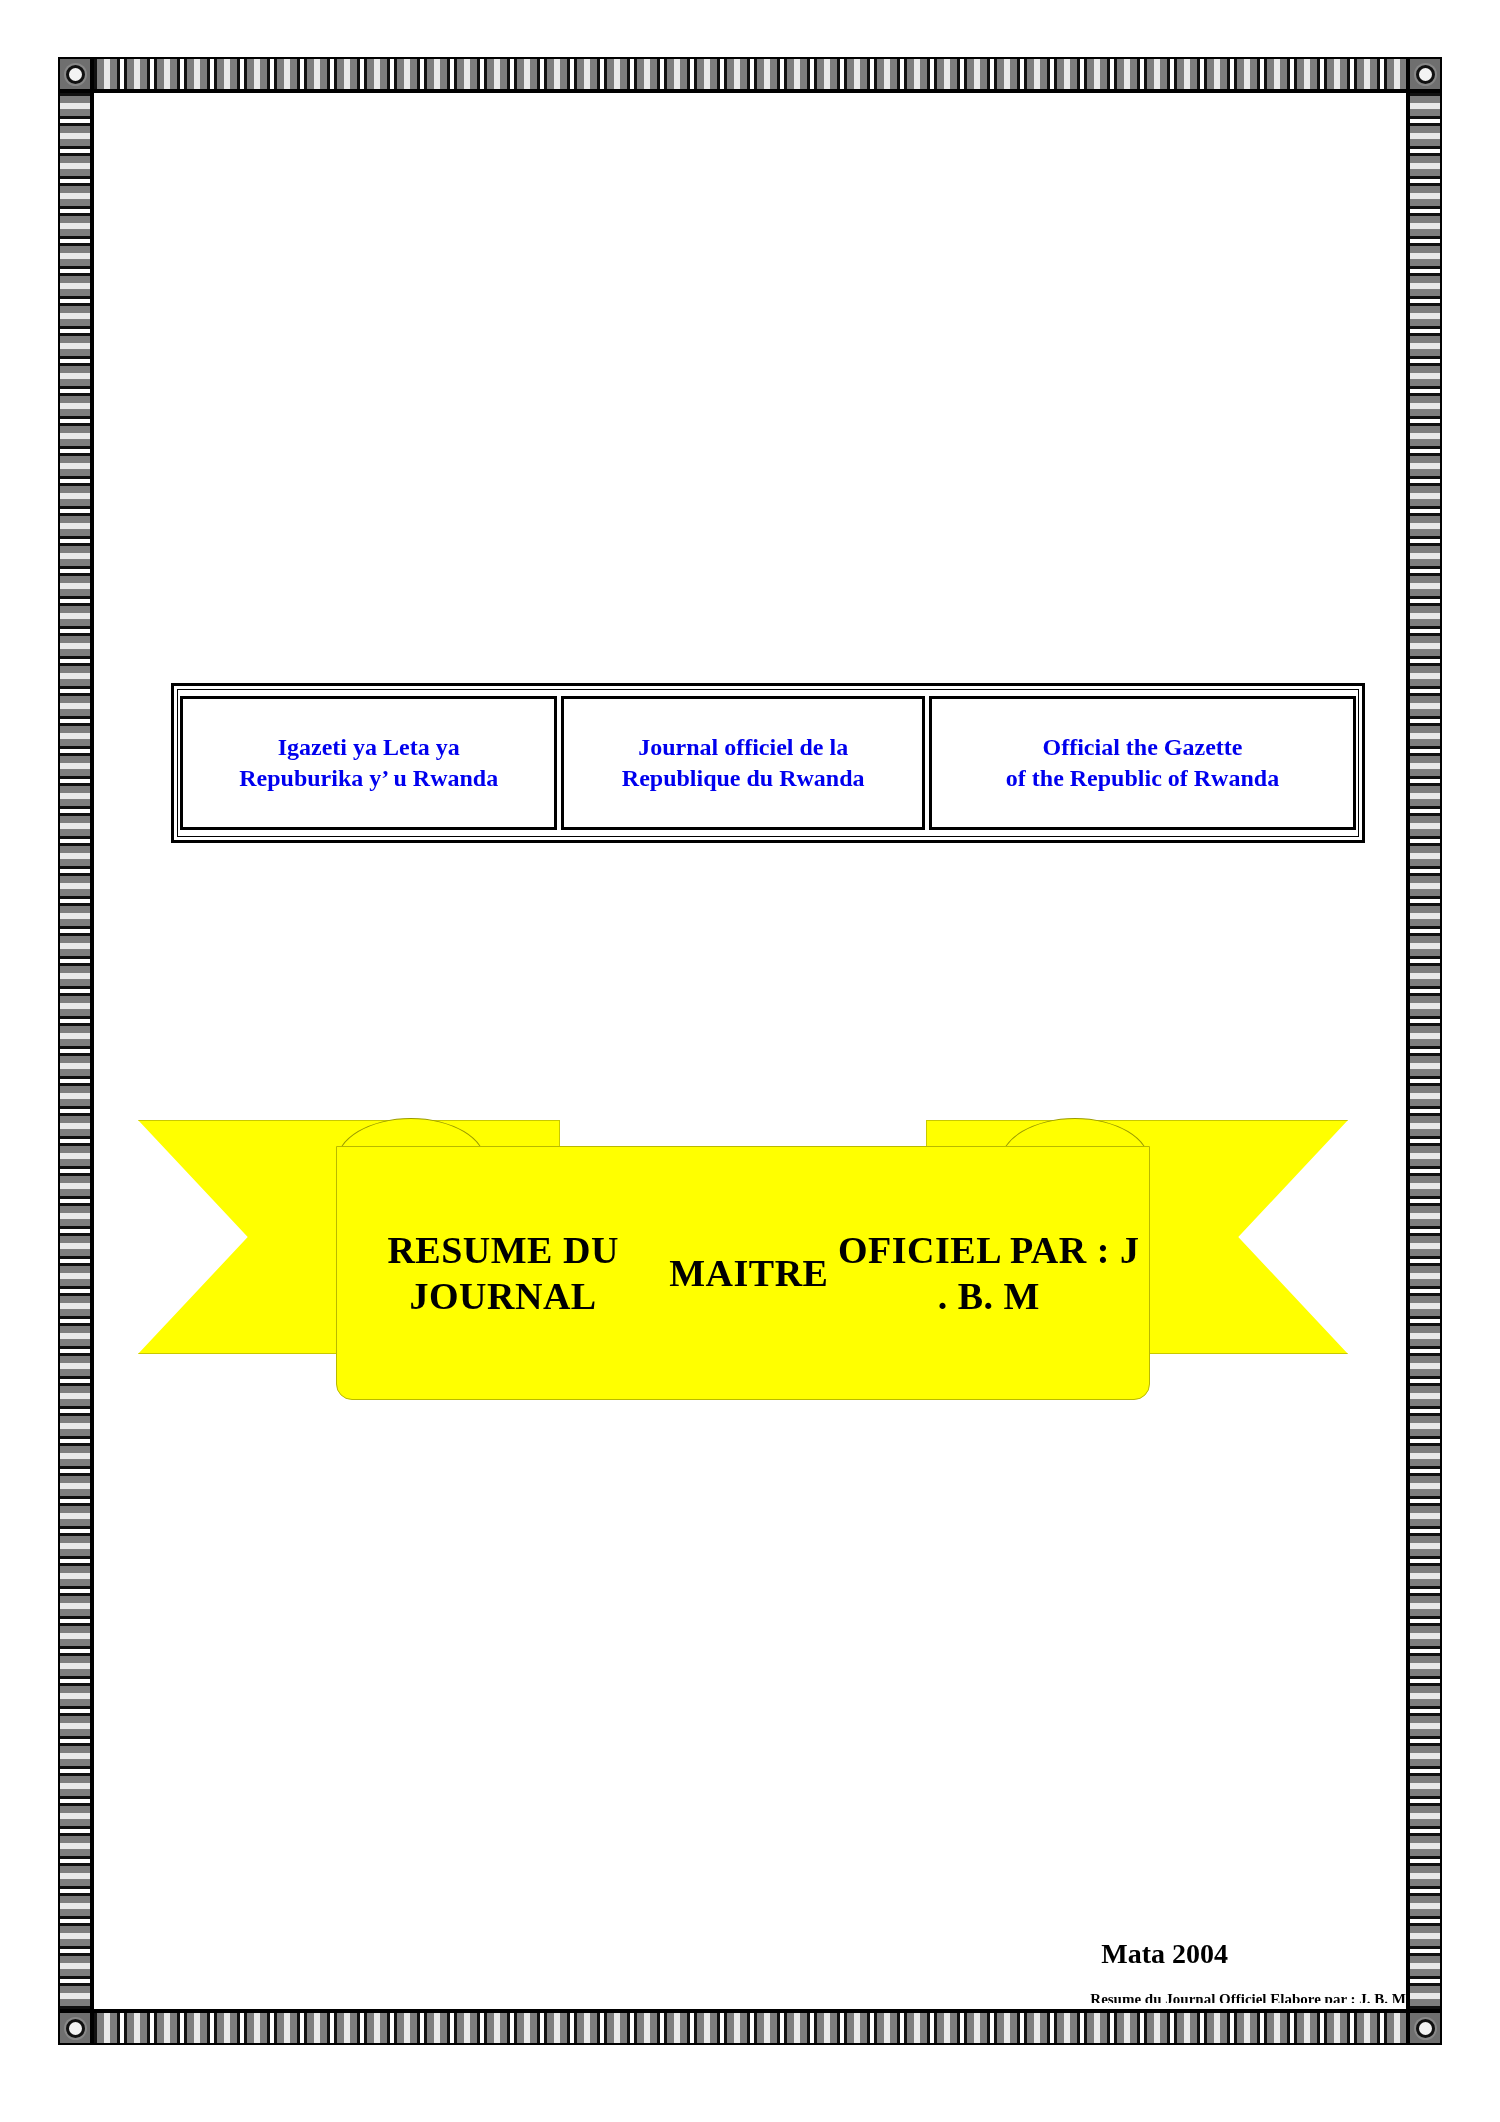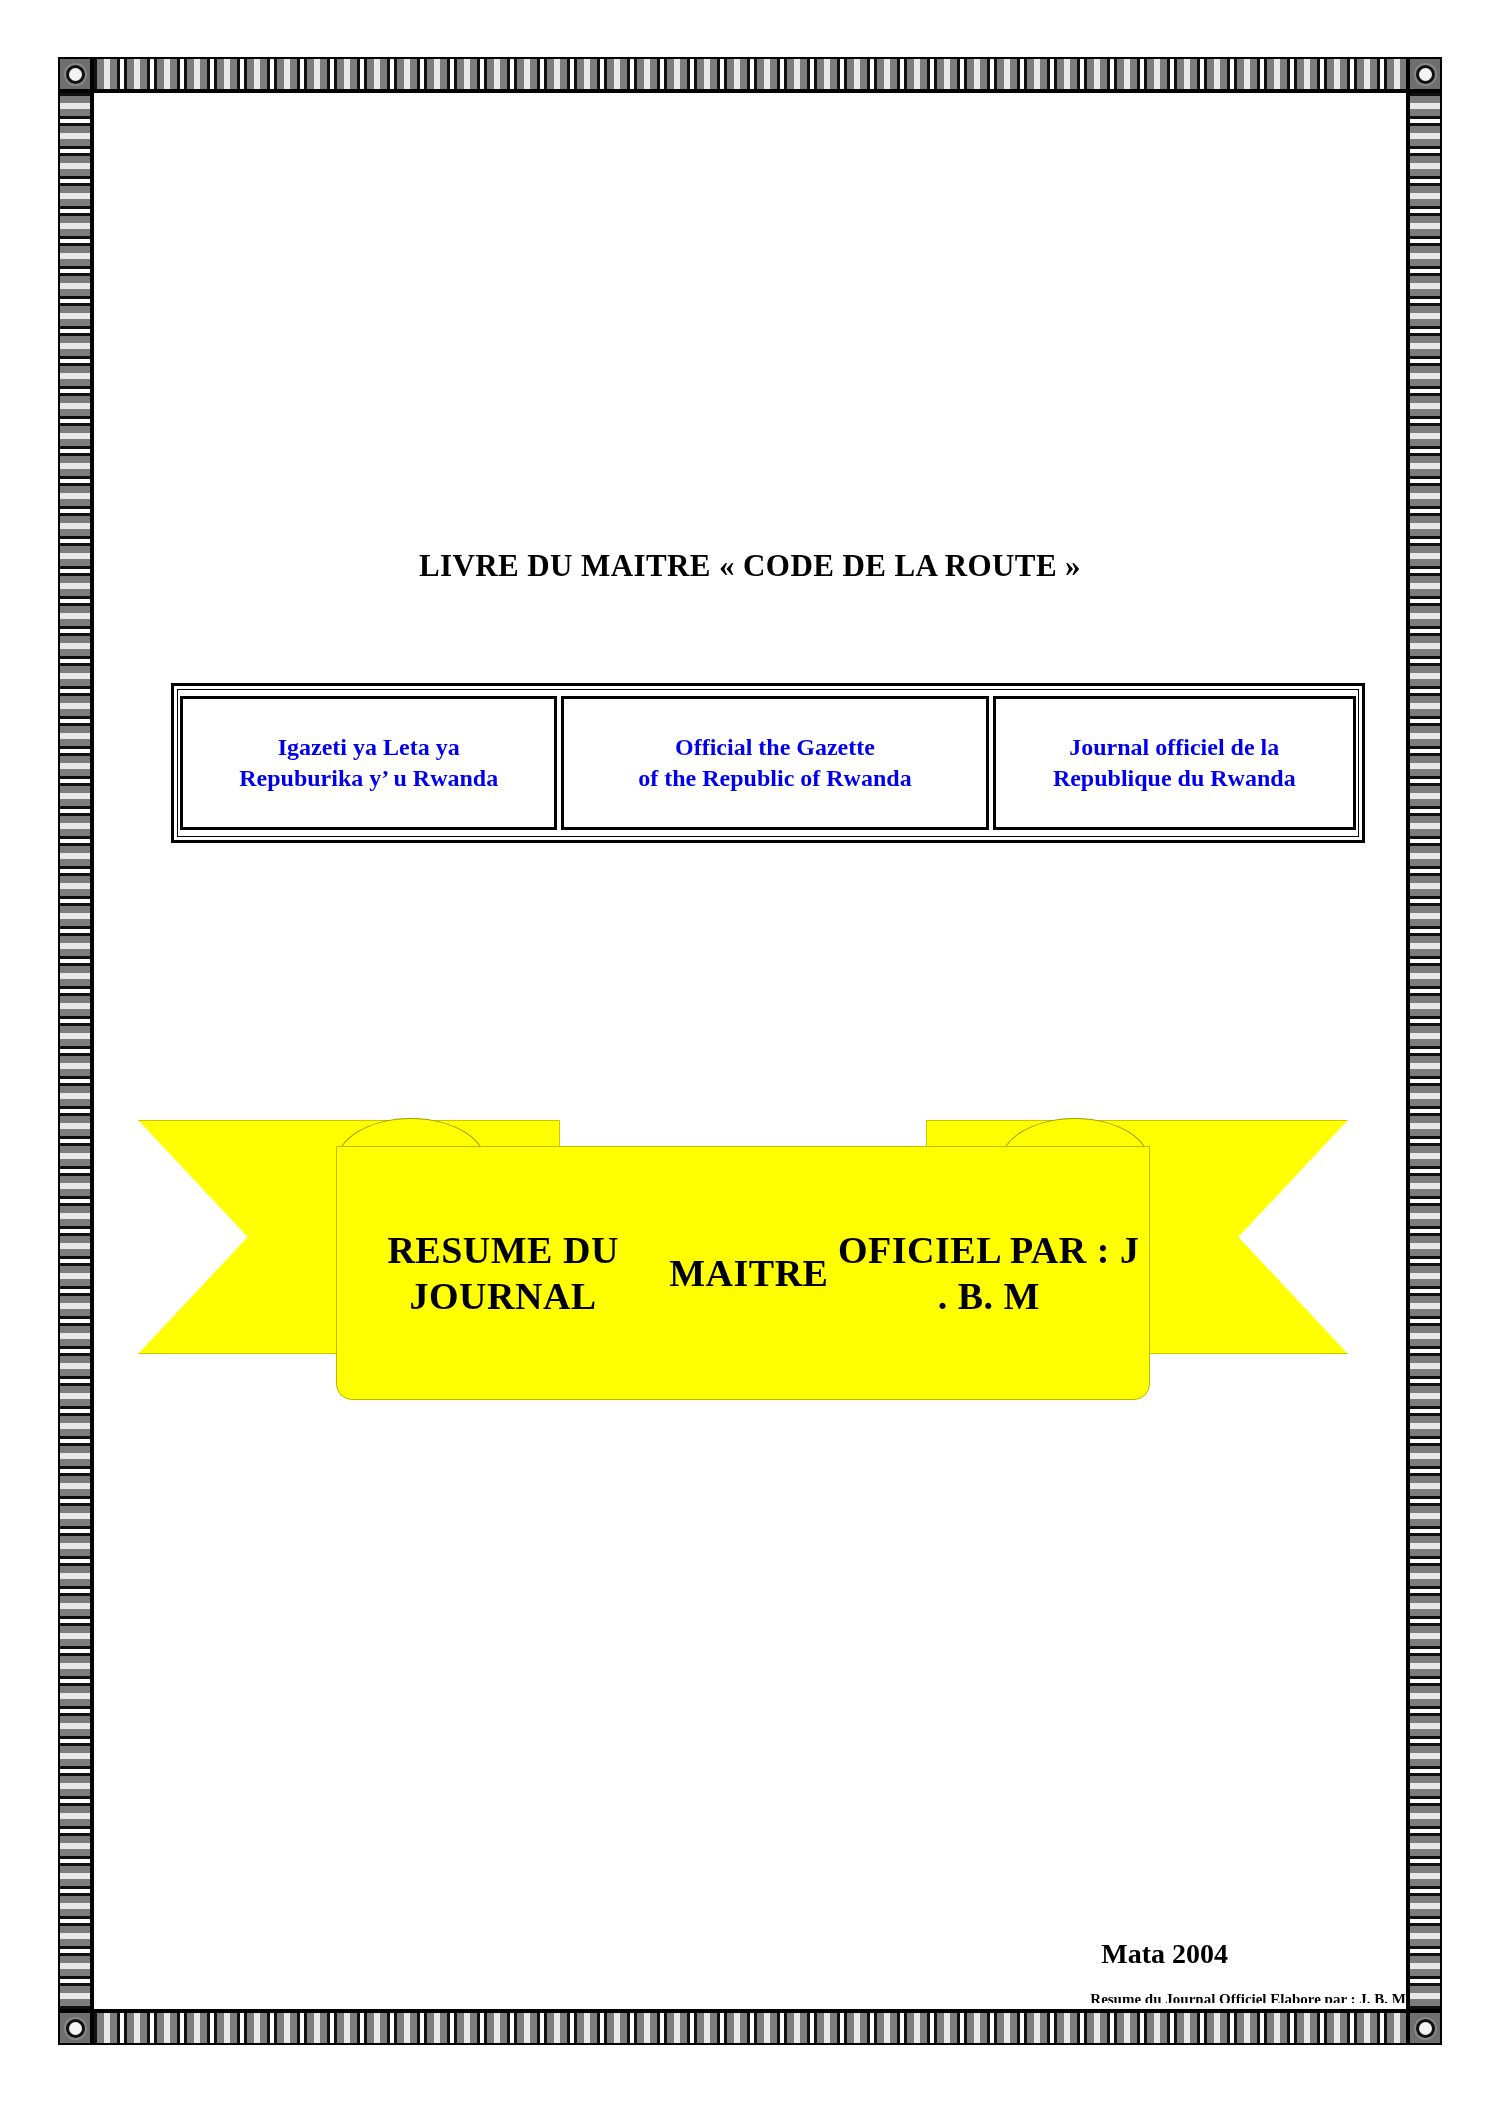--- a/index.html
+++ b/index.html
@@ -252,43 +252,42 @@
     <div class="band band-v band-right"></div>
 
     <div class="corner corner-tl"></div>
     <div class="corner corner-tr"></div>
     <div class="corner corner-bl"></div>
     <div class="corner corner-br"></div>
 
     <div class="frame-inner">
       <div class="content">
 
-        <div class="doc-title">LIVRE DU MAITRE « CODE DE LA ROUTE »</div>
 
         <div class="gazette-wrap">
           <div class="gazette-inner">
 
             <div class="gazette-cell cell-1">
               <div class="pad">
                 <div>Igazeti ya Leta ya</div>
                 <div>Repuburika y’ u Rwanda</div>
               </div>
             </div>
 
+            <div class="gazette-cell cell-3">
+              <div class="pad">
+                <div>Journal officiel de la</div>
+                <div>Republique du Rwanda</div>
+              </div>
+            </div>
+
             <div class="gazette-cell cell-2">
               <div class="pad">
                 <div>Official the Gazette</div>
                 <div>of the Republic of Rwanda</div>
-              </div>
-            </div>
-
-            <div class="gazette-cell cell-3">
-              <div class="pad">
-                <div>Journal officiel de la</div>
-                <div>Republique du Rwanda</div>
               </div>
             </div>
 
           </div>
         </div>
 
         <div class="ribbon">
           <div class="ribbon-wing wing-left"></div>
           <div class="ribbon-wing wing-right"></div>
           <div class="ribbon-fold fold-left"></div>

